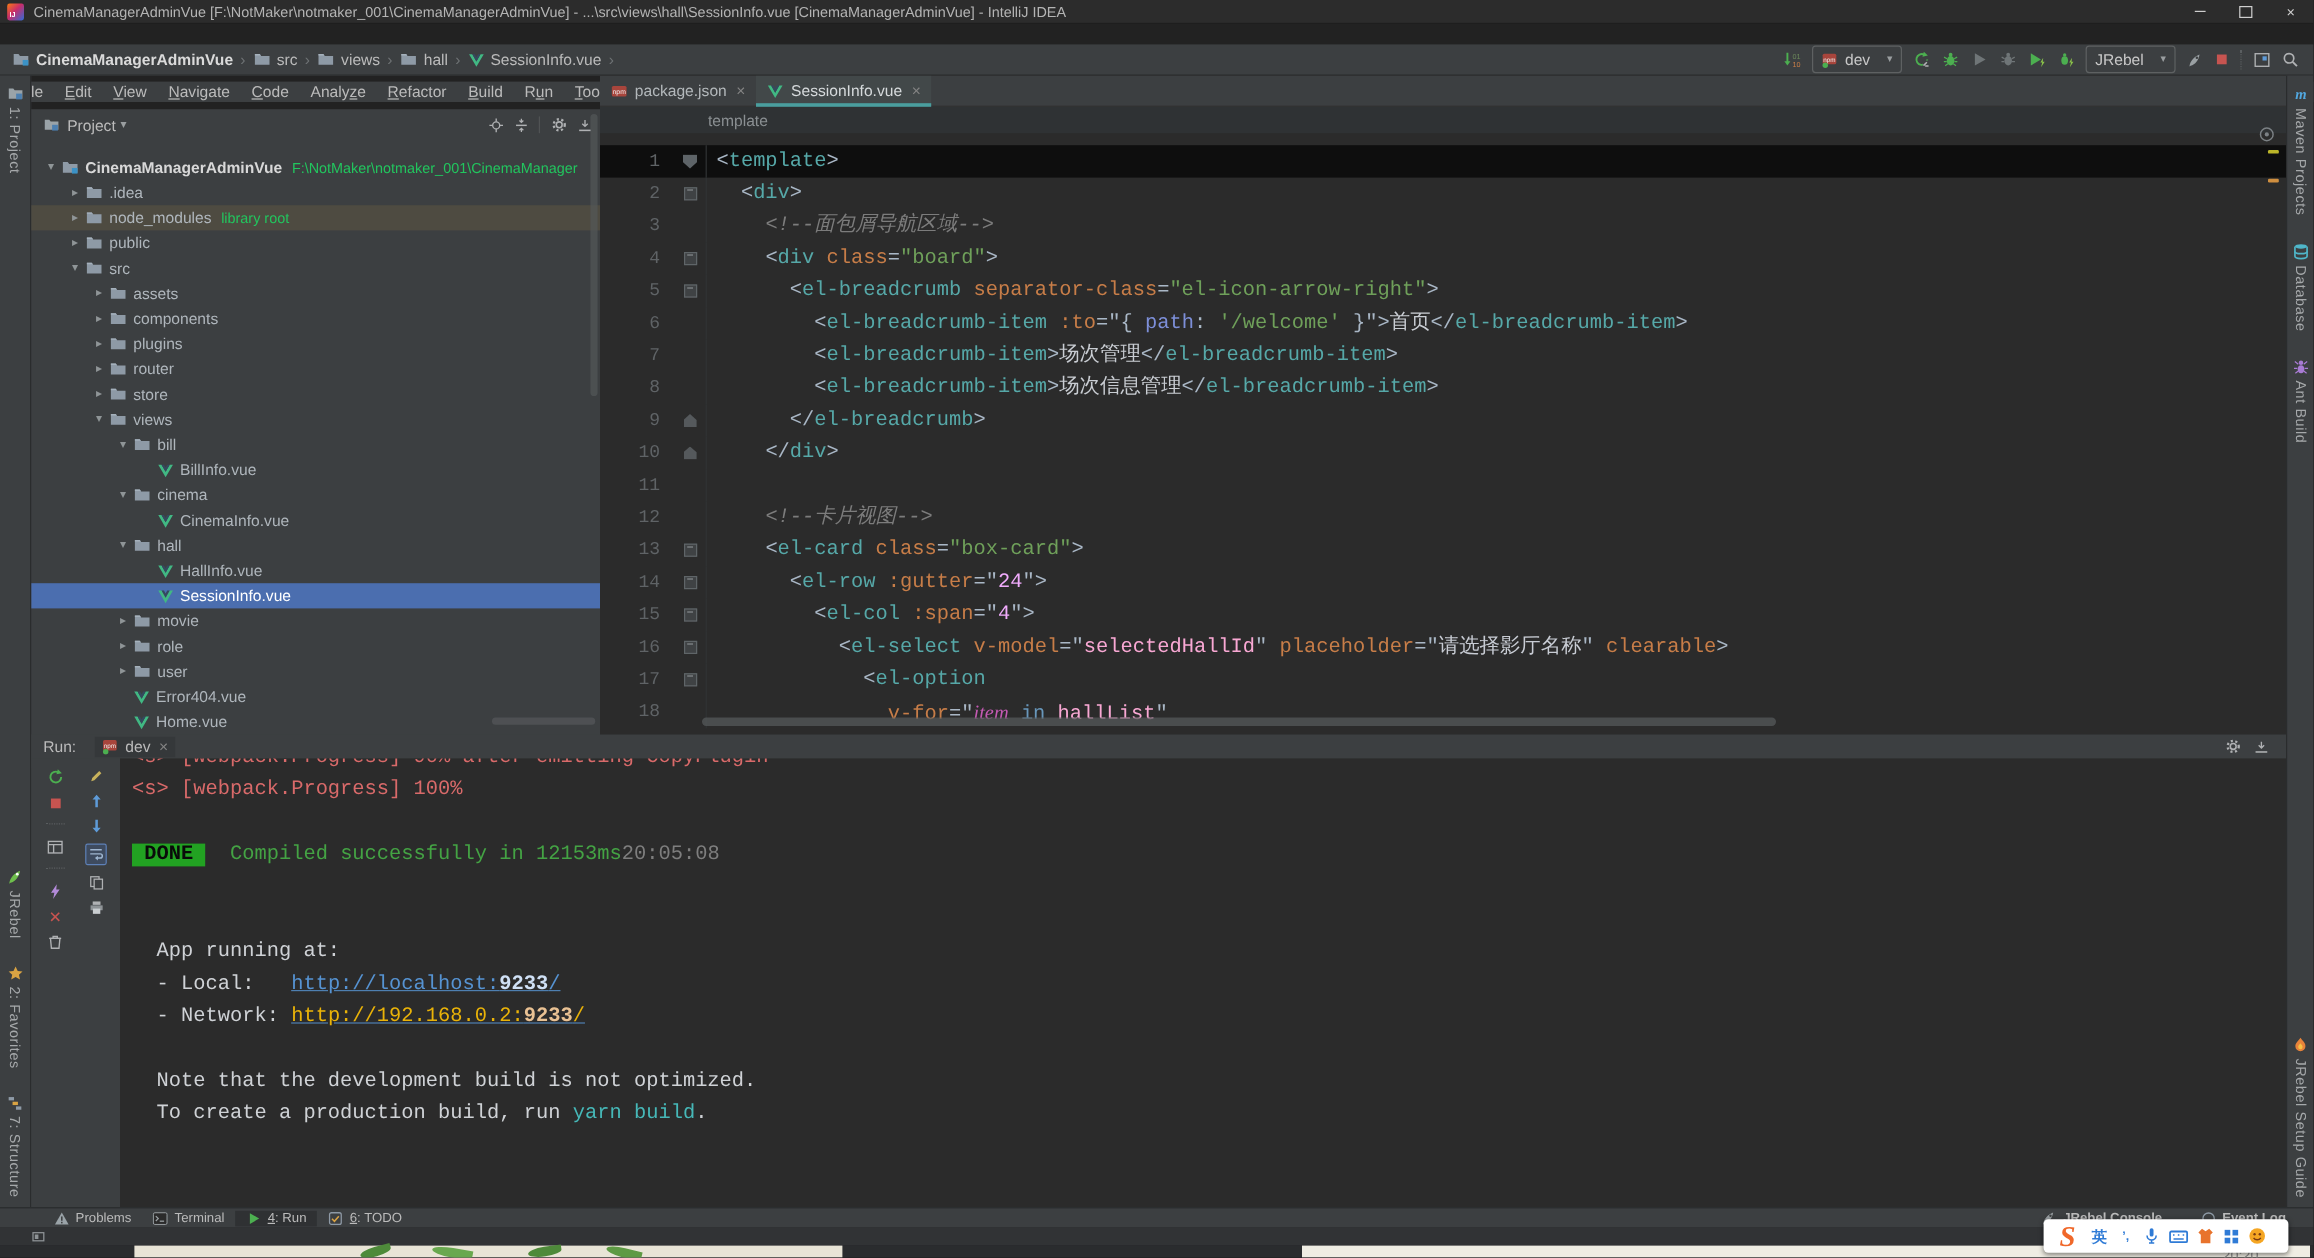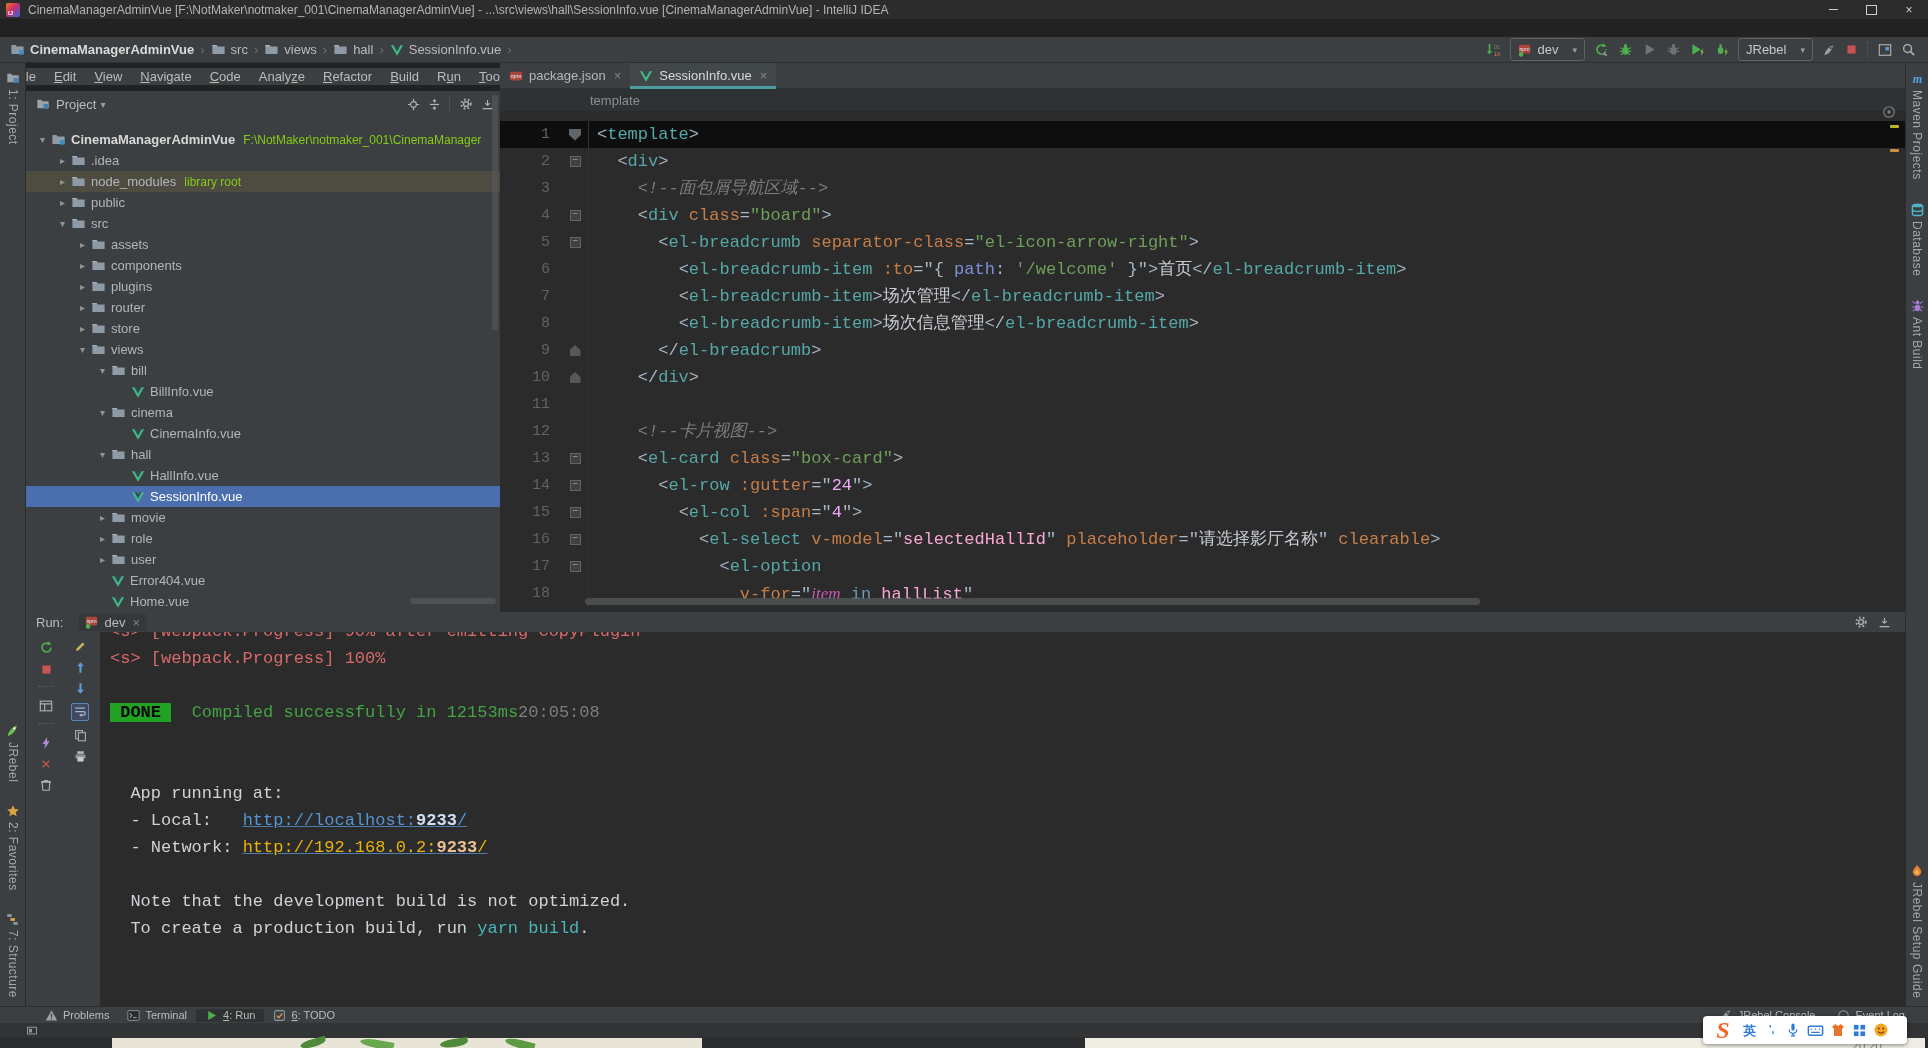--- a/index.html
+++ b/index.html
@@ -48,21 +48,21 @@
   #projhead .caret{color:#9A9EA0;font-family:"DejaVu Sans",sans-serif;font-size:10px;}
   #phicons{margin-left:auto;display:flex;align-items:center;gap:8px;}
   .psep{width:1px;height:14px;border-left:1px solid #505354;}
   #tree{padding-top:12px;}
   .trow{height:21px;display:flex;align-items:center;font-size:13px;color:#AFB6BC;white-space:nowrap;overflow:hidden;}
   .trow.hl{background:#4E4B41;}
   .trow.sel{background:#4B6EAF;color:#FFFFFF;}
   .tarr{width:17px;text-align:center;color:#8F9597;font-size:10px;font-family:"DejaVu Sans",sans-serif;flex:none;}
   .tname{margin-left:5px;}
   .tname.b{font-weight:bold;color:#D8D8D8;}
-  .tsuf{margin-left:8px;color:#84cc16;font-size:12px;}
+  .tsuf{margin-left:8px;color:#22c55e;font-size:12px;}
   #pvscroll{left:492px;top:95px;width:6px;height:235px;background:#55595B;border-radius:3px;opacity:.65;}
   #phscroll{left:410px;top:598px;width:86px;height:6px;background:#55595B;border-radius:3px;opacity:.7;}
 
   
   #editor{left:500px;top:63px;width:1405px;height:549px;background:#2B2B2B;overflow:hidden;}
   #tabs{height:26px;background:#3C3F41;display:flex;border-bottom:1px solid #323232;box-sizing:border-box;}
   .etab{display:flex;align-items:center;gap:6px;padding:0 9px;font-size:13px;color:#B3B8BB;position:relative;}
   .etab.active{background:#424849;color:#D6DADC;}
   .etab.active::after{content:"";position:absolute;left:0;right:0;bottom:-1px;height:3px;background:#4A9E9E;}
   .etab .x{color:#848484;font-size:13px;margin-left:2px;}
@@ -104,21 +104,21 @@
   .c-linkb{color:#5693D2;text-decoration:underline;text-decoration-color:#4E7FB0;}
   .c-linko{color:#eab308;text-decoration:underline;text-decoration-color:#4E7FB0;}
   .c-linkb.c-bold{color:#CFE0F5;} .c-linko.c-bold{color:#E9C193;}
   .c-done{background:#22A222;color:#0A0A0A;font-weight:bold;}
 
   
   #stripebar{left:0;top:1006px;width:1928px;height:17px;background:#3C3F41;border-top:1px solid #2A2C2D;box-sizing:border-box;display:flex;align-items:center;font-size:11px;}
   .sbitem{display:flex;align-items:center;gap:5px;padding:0 9px;height:100%;color:#BBBBBB;white-space:nowrap;}
   .sbitem.active{background:#2F3133;}
   #sbleft{display:flex;align-items:center;margin-left:36px;}
-  #sbright{display:flex;align-items:center;margin-left:auto;margin-right:14px;gap:4px;}
+  #sbright{display:flex;align-items:center;margin-left:auto;margin-right:14px;gap:14px;font-weight:bold;}
   #statusstrip{left:0;top:1023px;width:1928px;height:15px;background:#313335;display:flex;align-items:center;}
   #desktop{left:0;top:1038px;width:1928px;height:10px;background:#2A2C2E;}
   .beige{position:absolute;top:0;height:10px;background:#E8E4D6;}
   .leaf{position:absolute;border-radius:50% 0 50% 50%;background:#4E8A3A;}
   #imebar{left:1703px;top:1016px;width:204px;height:28px;background:#FFFFFF;border-radius:4px;box-shadow:0 1px 4px rgba(0,0,0,.45);
           display:flex;align-items:center;gap:6px;padding:0 8px;box-sizing:border-box;z-index:30;position:absolute;}
   #clock{left:1852px;top:1039px;position:absolute;color:#8A8A8A;font-size:12px;z-index:5;}
 </style>
 </head>
 <body>

